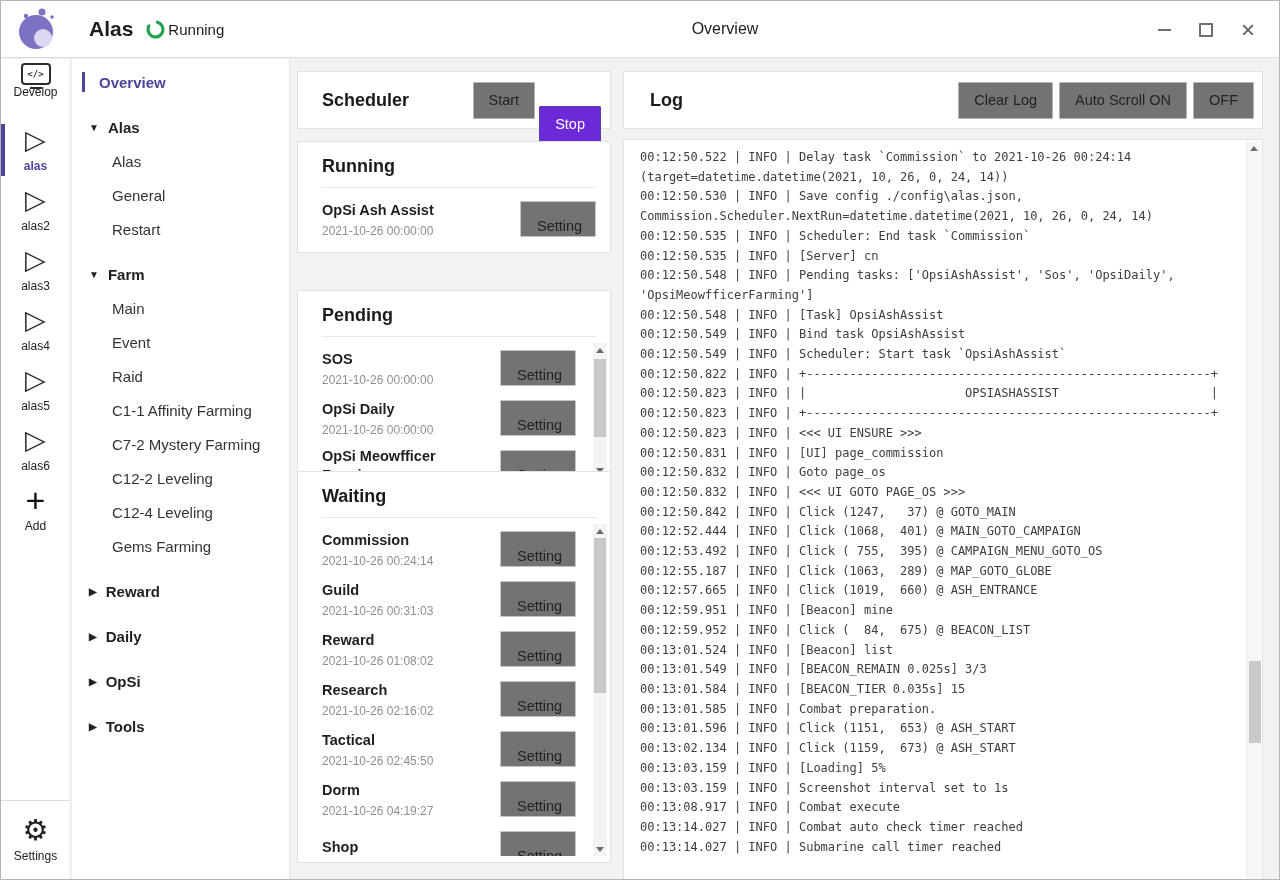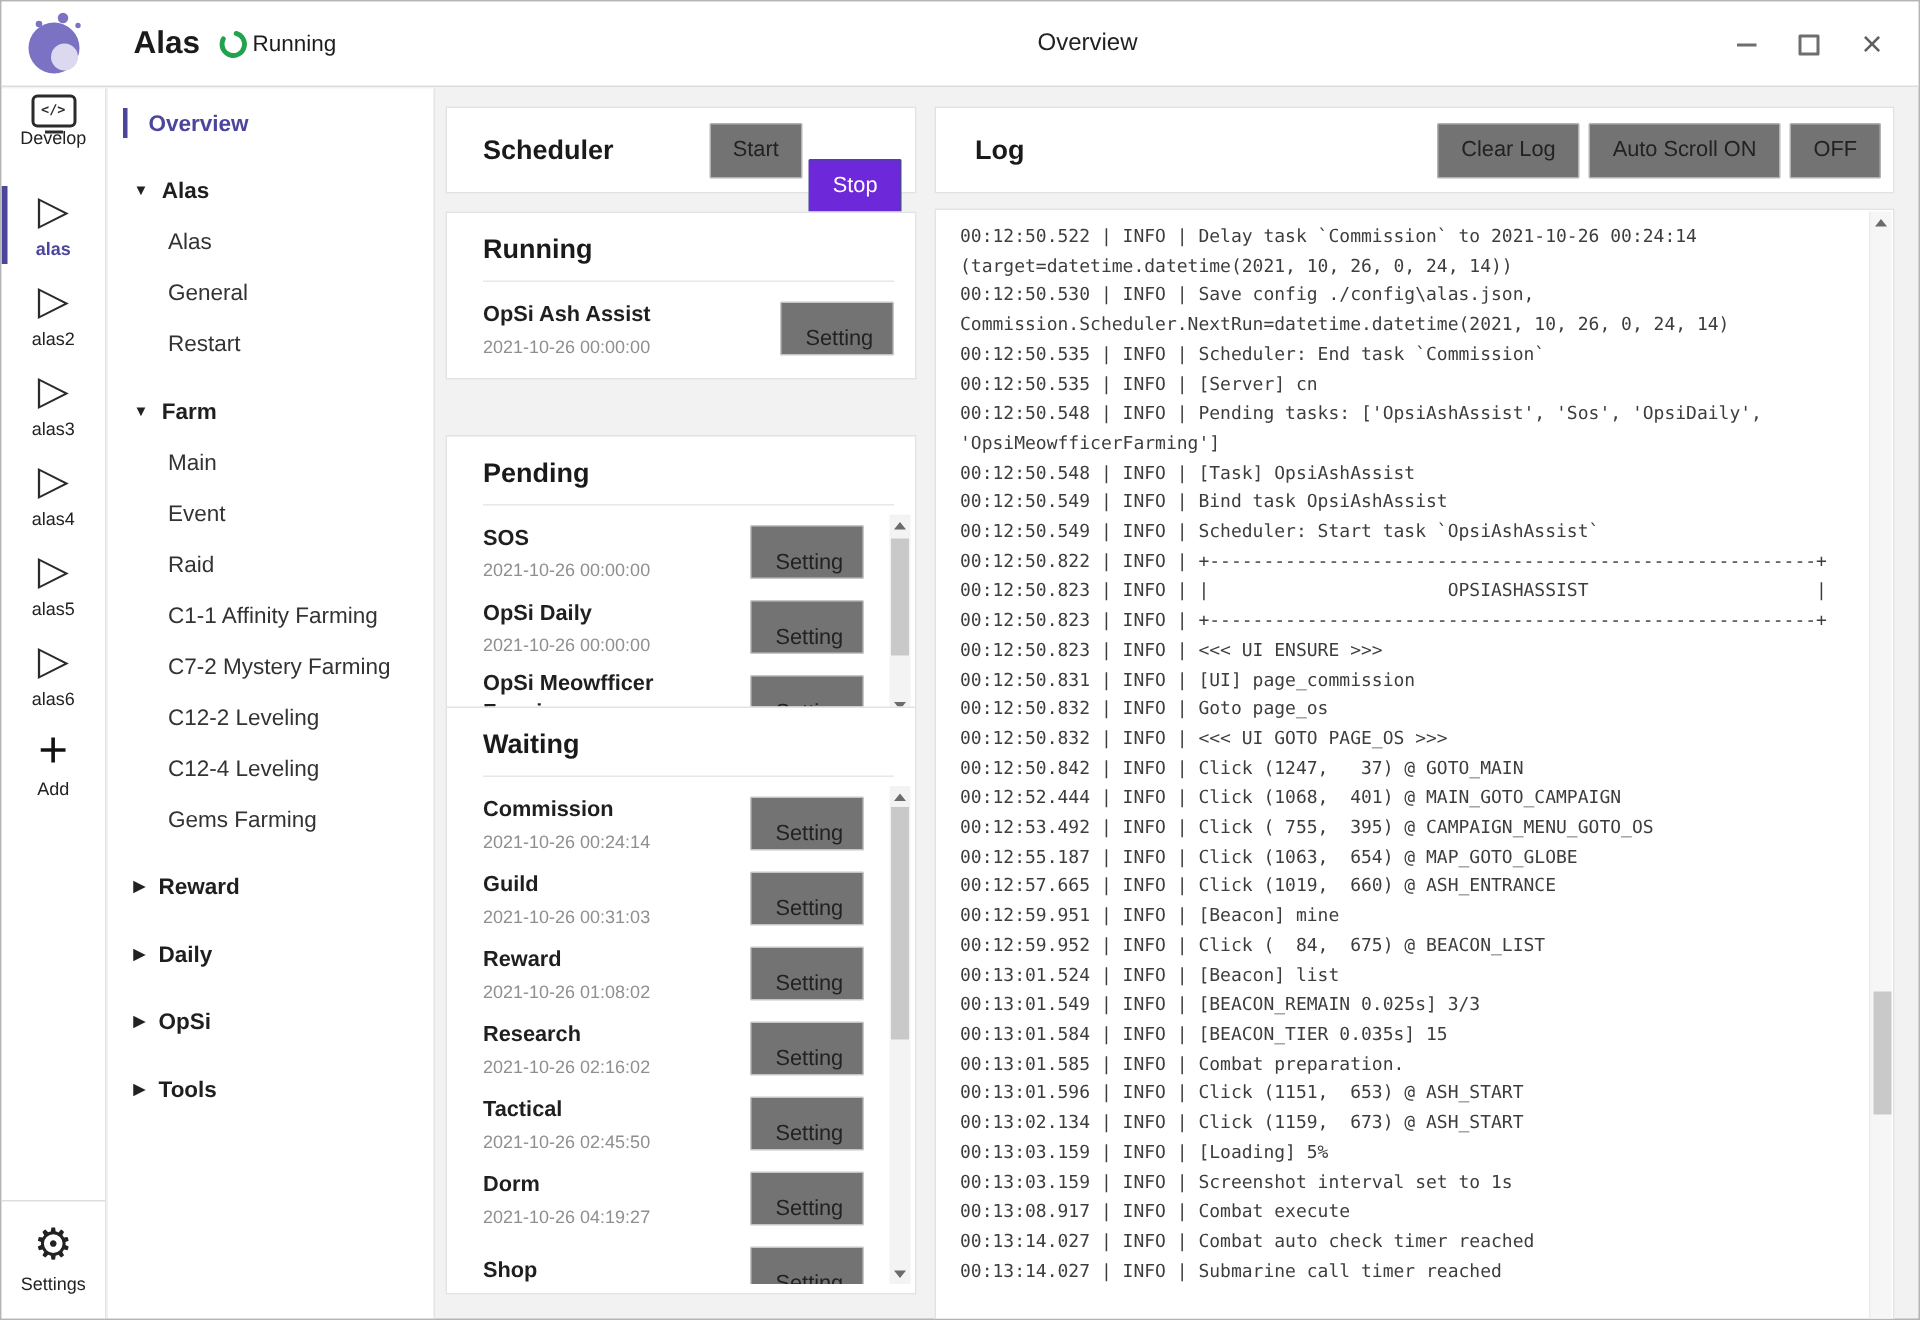--- a/index.html
+++ b/index.html
@@ -384,21 +384,21 @@
         <div class="log-line">00:12:50.822 | INFO | +--------------------------------------------------------+</div>
         <div class="log-line">00:12:50.823 | INFO | |                      OPSIASHASSIST                     |</div>
         <div class="log-line">00:12:50.823 | INFO | +--------------------------------------------------------+</div>
         <div class="log-line">00:12:50.823 | INFO | &lt;&lt;&lt; UI ENSURE &gt;&gt;&gt;</div>
         <div class="log-line">00:12:50.831 | INFO | [UI] page_commission</div>
         <div class="log-line">00:12:50.832 | INFO | Goto page_os</div>
         <div class="log-line">00:12:50.832 | INFO | &lt;&lt;&lt; UI GOTO PAGE_OS &gt;&gt;&gt;</div>
         <div class="log-line">00:12:50.842 | INFO | Click (1247,   37) @ GOTO_MAIN</div>
         <div class="log-line">00:12:52.444 | INFO | Click (1068,  401) @ MAIN_GOTO_CAMPAIGN</div>
         <div class="log-line">00:12:53.492 | INFO | Click ( 755,  395) @ CAMPAIGN_MENU_GOTO_OS</div>
-        <div class="log-line">00:12:55.187 | INFO | Click (1063,  654) @ MAP_GOTO_GLOBE</div>
+        <div class="log-line">00:12:55.187 | INFO | Click (1063,  289) @ MAP_GOTO_GLOBE</div>
         <div class="log-line">00:12:57.665 | INFO | Click (1019,  660) @ ASH_ENTRANCE</div>
         <div class="log-line">00:12:59.951 | INFO | [Beacon] mine</div>
         <div class="log-line">00:12:59.952 | INFO | Click (  84,  675) @ BEACON_LIST</div>
         <div class="log-line">00:13:01.524 | INFO | [Beacon] list</div>
         <div class="log-line">00:13:01.549 | INFO | [BEACON_REMAIN 0.025s] 3/3</div>
         <div class="log-line">00:13:01.584 | INFO | [BEACON_TIER 0.035s] 15</div>
         <div class="log-line">00:13:01.585 | INFO | Combat preparation.</div>
         <div class="log-line">00:13:01.596 | INFO | Click (1151,  653) @ ASH_START</div>
         <div class="log-line">00:13:02.134 | INFO | Click (1159,  673) @ ASH_START</div>
         <div class="log-line">00:13:03.159 | INFO | [Loading] 5%</div>

